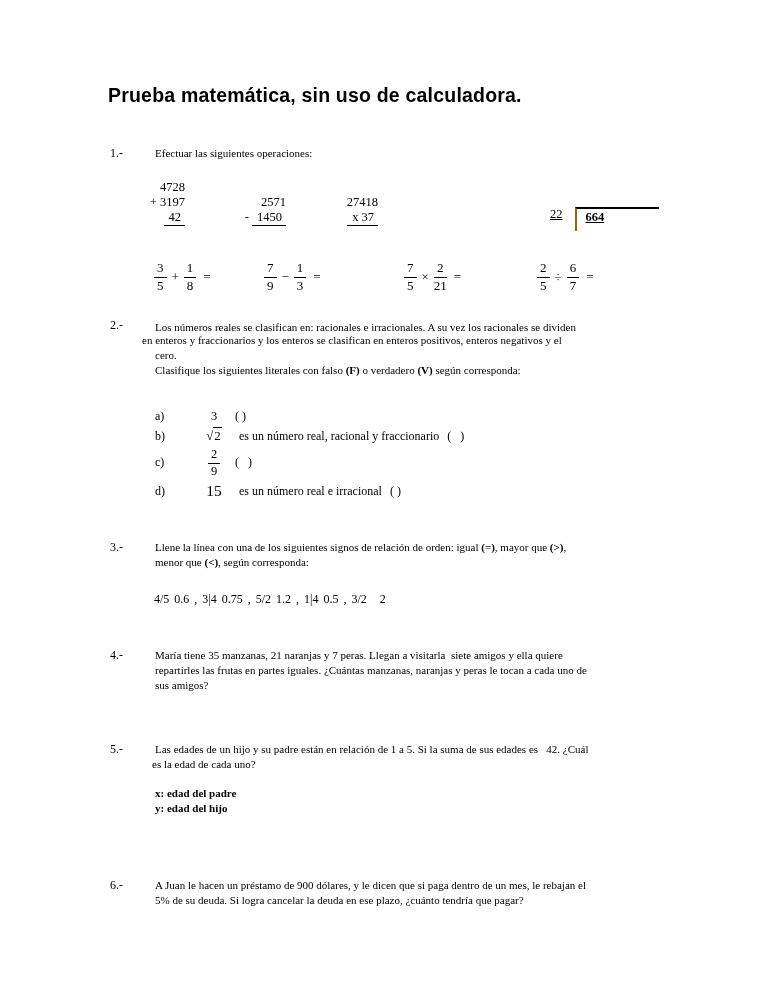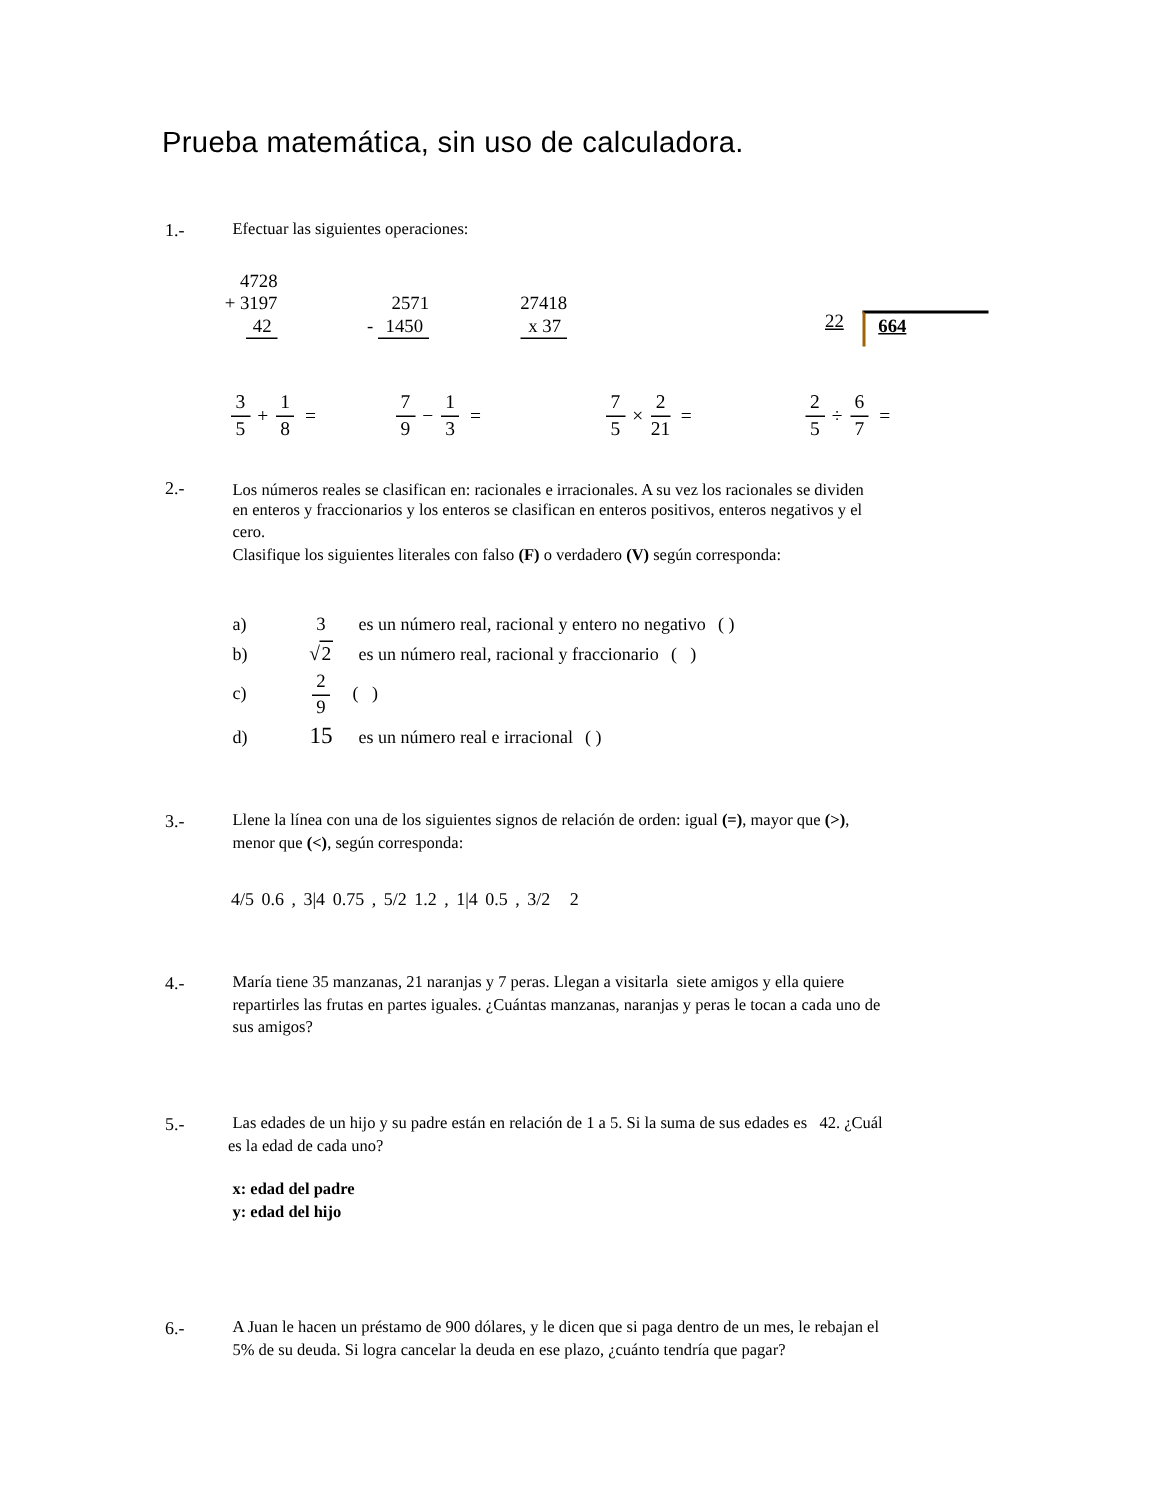--- a/index.html
+++ b/index.html
@@ -5,21 +5,21 @@
   * { margin:0; padding:0; box-sizing:border-box; }
   html, body { background:#ffffff; }
   body {
     width:768px; height:994px; position:relative; overflow:hidden;
     font-family:"Liberation Serif","DejaVu Serif",serif;
     color:#000; font-size:12px;
   }
   .abs { position:absolute; }
   .title {
     font-family:"Liberation Sans","DejaVu Sans",sans-serif;
-    font-weight:400; font-size:19.5px; letter-spacing:.2px; white-space:pre;
+    font-weight:700; font-size:19.5px; letter-spacing:.2px; white-space:pre;
   }
   .line { white-space:pre; font-size:11px; line-height:15px; }
   .b { font-weight:700; }
   .pnum { font-size:12px; line-height:15px; }
   
   .rcol { text-align:right; line-height:15px; font-size:12.5px; }
   .u  { border-bottom:1px solid #000; padding:0 4px 1px 5px; }
   .divwrap { display:flex; align-items:flex-start; line-height:15px; font-size:12.5px;text-decoration:underline; }
   .divbox {
     margin-left:12px; border-left:2px solid #a16207; border-top:2px solid #000;
@@ -117,28 +117,27 @@
   <span class="fop">÷</span>
   <span class="frac">
       <span class="fnum">6</span>
       <span class="fden">7</span>
     </span>
   <span class="feq">=</span>
 </div>
 
 <div class="abs pnum" style="left:110px;top:318px">2.-</div>
 <div class="abs line" style="left:155px;top:320px">Los números reales se clasifican en: racionales e irracionales. A su vez los racionales se dividen</div>
-<div class="abs line" style="left:155px;top:333px">en enteros y fraccionarios y los enteros se clasifican en enteros positivos, enteros negativos y el</div>
+<div class="abs line" style="left:142px;top:333px">en enteros y fraccionarios y los enteros se clasifican en enteros positivos, enteros negativos y el</div>
 <div class="abs line" style="left:155px;top:348px">cero.</div>
 <div class="abs line" style="left:155px;top:363px"><span>Clasifique los siguientes literales con falso </span><span class="b">(F)</span><span> o verdadero </span><span class="b">(V)</span><span> según corresponda:</span></div>
 
 <div class="abs item" style="left:155px;top:407px;height:18px">
   <span class="ilabel">a)</span>
   <span class="ival">3</span>
-  <span class="itext">es un número real, racional y entero no negativo</span>
   <span class="ians">( )</span>
 </div>
 
 <div class="abs item" style="left:155px;top:426px;height:20px">
   <span class="ilabel">b)</span>
   <span class="ival" style="font-size:13px"><span>√</span><span class="sqrt-body">2</span></span>
   <span class="itext">es un número real, racional y fraccionario</span>
   <span class="ians">(   )</span>
 </div>
 

